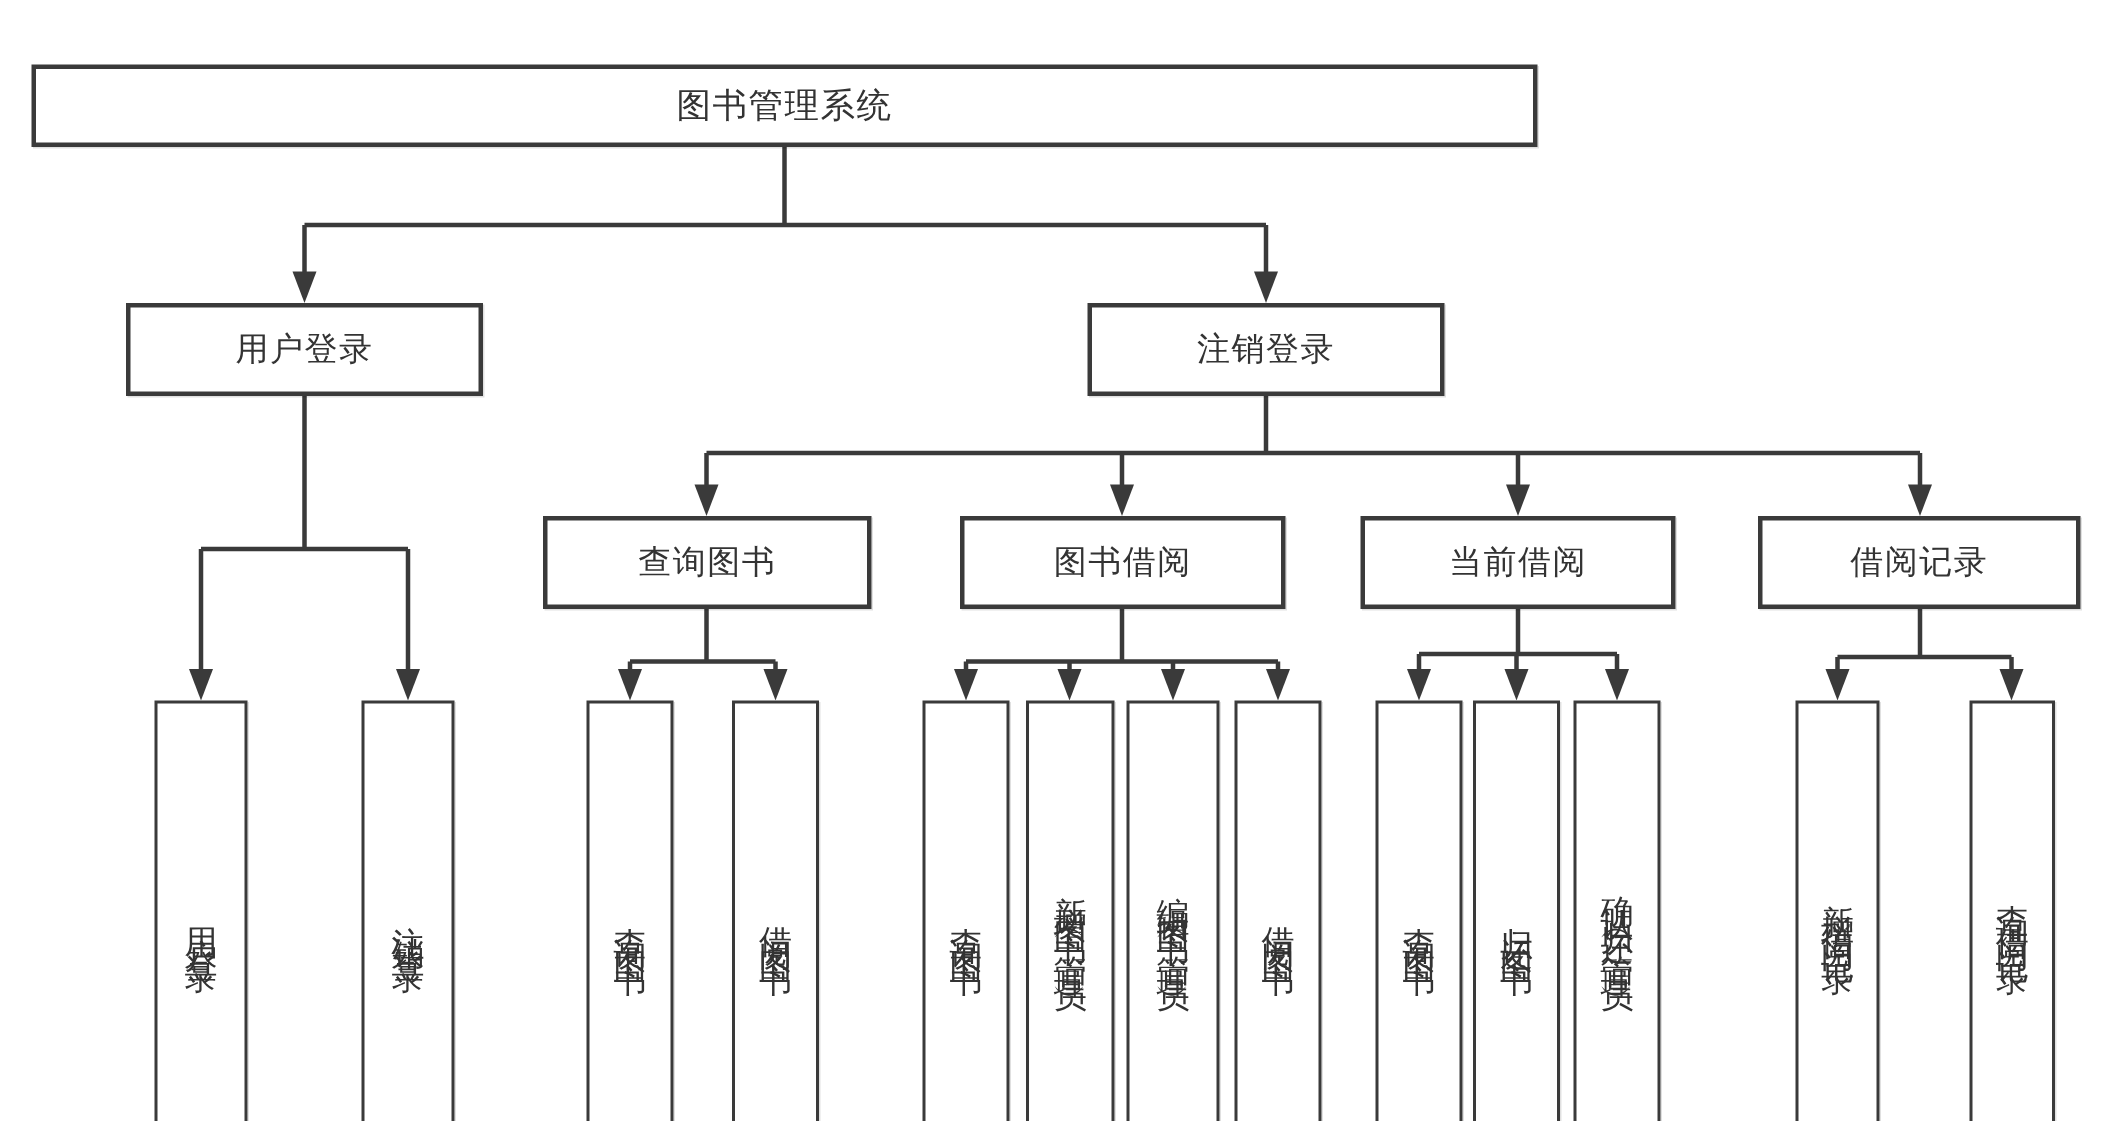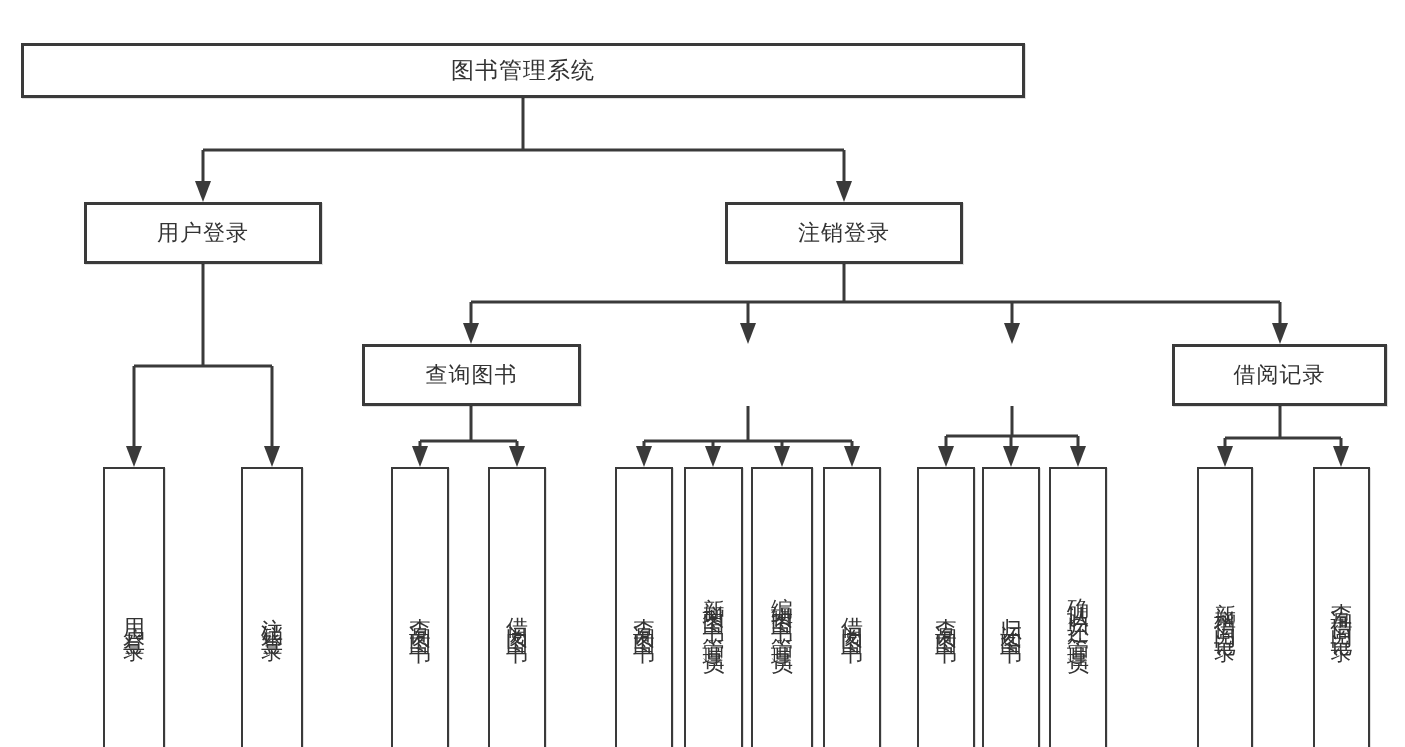--- a/index.html
+++ b/index.html
@@ -123,20 +123,26 @@
   <div class="node" id="n-login">
     <span>用户登录</span>
   </div>
   <div class="node" id="n-mgmt">
     <span>注销登录</span>
   </div>
 
   <div class="node" id="n-new">
     <span>查询图书</span>
   </div>
+  <div class="node" id="n-borrow">
+    <span>图书借阅</span>
+  </div>
+  <div class="node" id="n-current">
+    <span>当前借阅</span>
+  </div>
   <div class="node" id="n-record">
     <span>借阅记录</span>
   </div>
 
   <div class="node leaf" id="l1">
     <span class="vtext">用户登录</span>
   </div>
   <div class="node leaf" id="l2">
     <span class="vtext">注销登录</span>
   </div>

